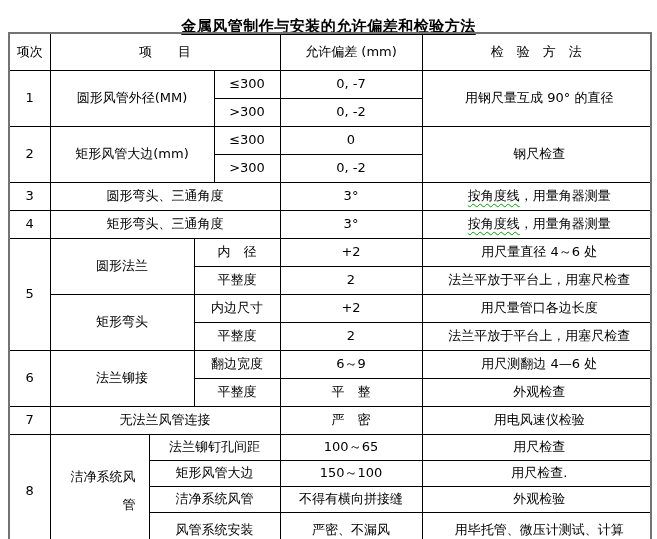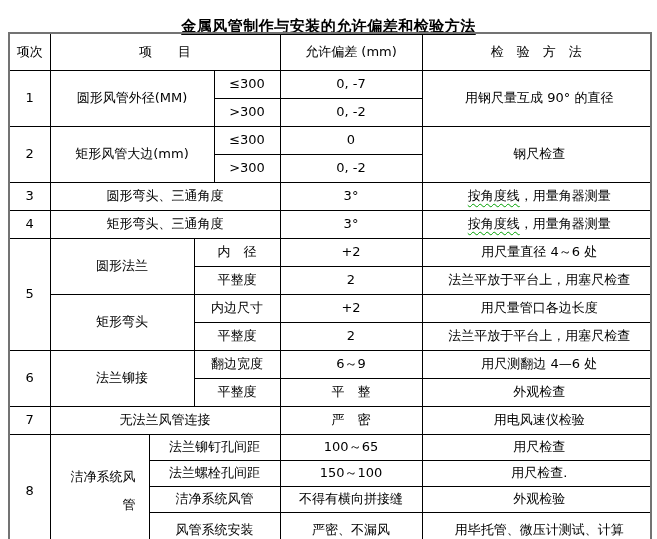--- a/index.html
+++ b/index.html
@@ -146,21 +146,21 @@
     </tr>
 
     <tr class="h26">
       <td rowspan="4">8</td>
       <td rowspan="4"><span class="wrapname">洁净系统风管</span></td>
       <td colspan="3">法兰铆钉孔间距</td>
       <td>100～65</td>
       <td class="method">用尺检查</td>
     </tr>
     <tr class="h26">
-      <td colspan="3">法兰螺栓孔间距</td>
+      <td colspan="3">矩形风管大边</td>
       <td>150～100</td>
       <td class="method">用尺检查.</td>
     </tr>
     <tr class="h26">
       <td colspan="3">洁净系统风管</td>
       <td>不得有横向拼接缝</td>
       <td class="method">外观检验</td>
     </tr>
     <tr class="h24">
       <td colspan="3">风管系统安装</td>

